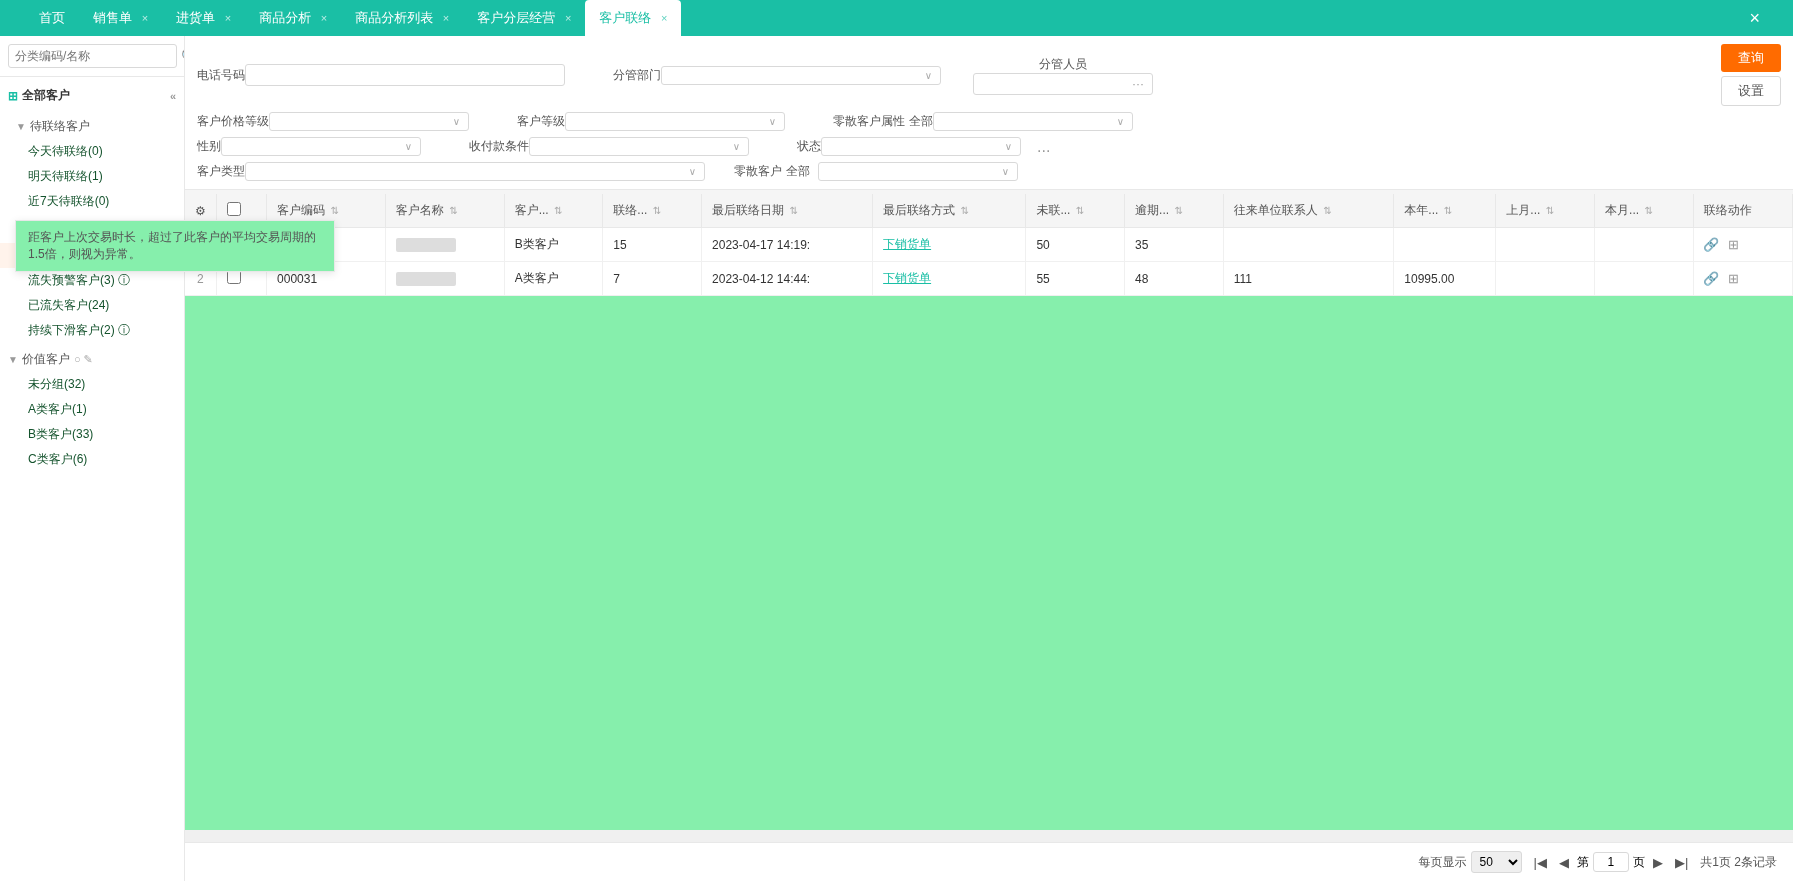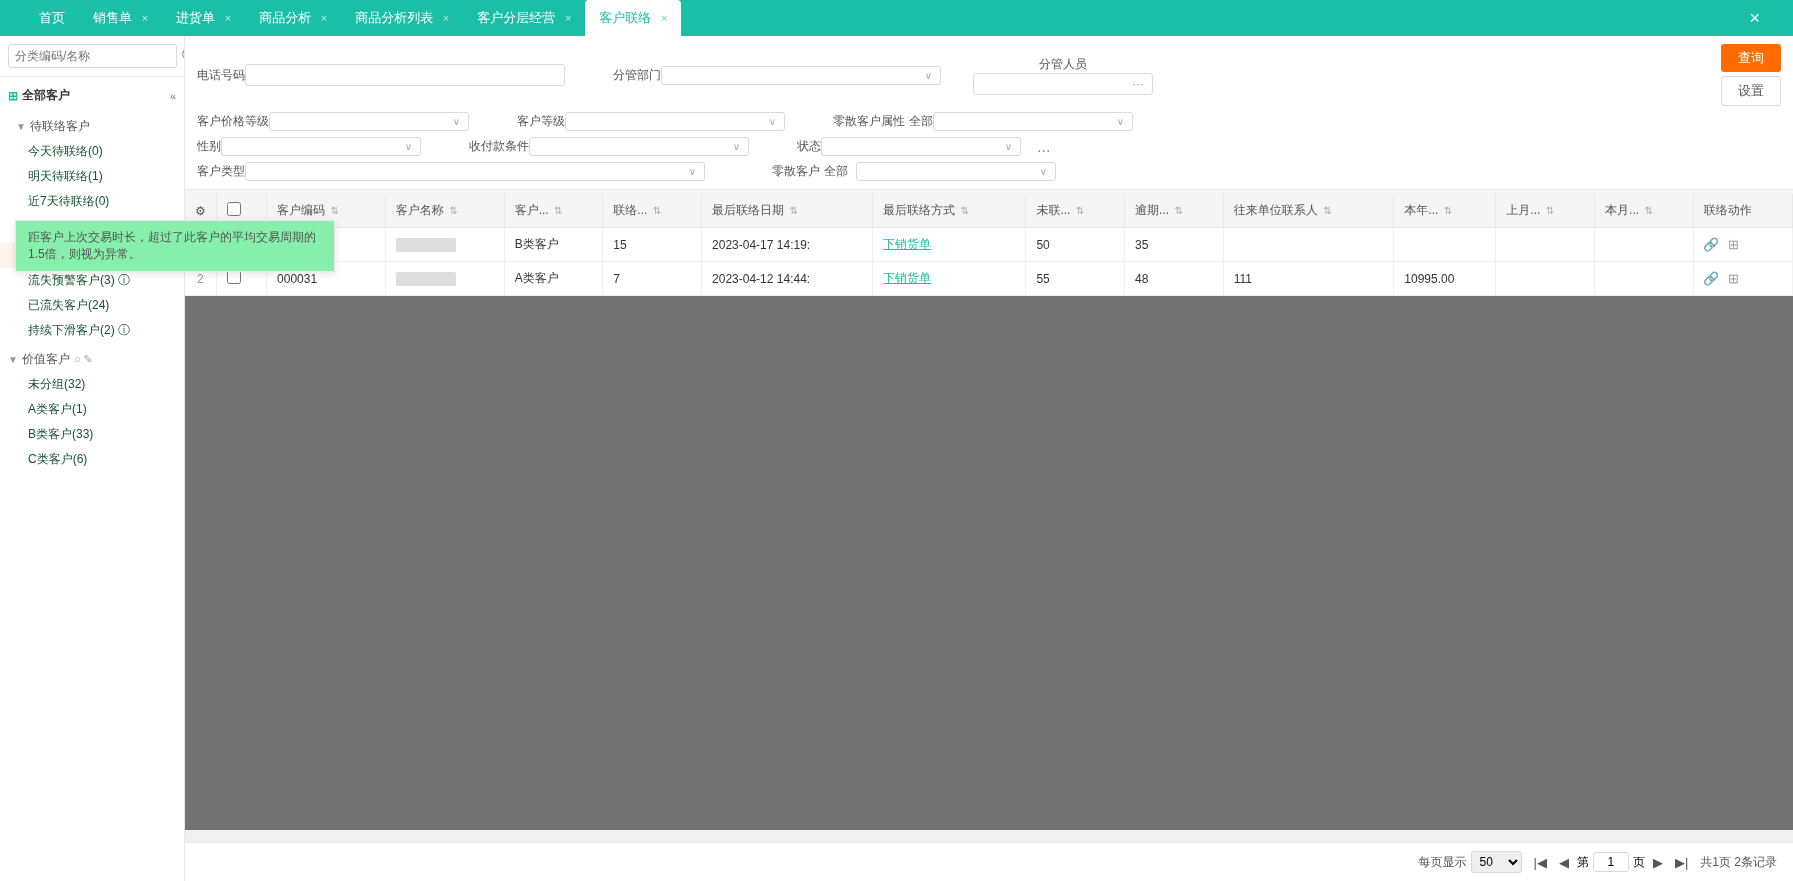--- a/index.html
+++ b/index.html
@@ -261,21 +261,21 @@
     }
     .long-select {
       min-width: 280px;
     }
     .medium-select { min-width: 160px; }
 
     
     .table-container {
       flex: 1;
       overflow: auto;
-      background: #737373;
+      background: #86efac;
       margin-top: 4px;
     }
     table {
       width: 100%;
       border-collapse: collapse;
       font-size: 12px;
     }
     thead tr {
       background: #f5f5f5;
       border-bottom: 1px solid #e8e8e8;
@@ -517,21 +517,21 @@
       </div>
 
       <div class="filter-row">
         <div class="filter-item">
           <span class="filter-label">客户类型</span>
           <div class="filter-select" style="min-width:460px;">
             <span></span>
             <span class="arrow">∨</span>
           </div>
         </div>
-        <div class="filter-item" style="margin-left:59px;">
+        <div class="filter-item" style="margin-left:21px;">
           <span class="filter-label">零散客户</span>
           <span class="filter-label" style="margin-left:4px;">全部</span>
           <div class="filter-select" style="min-width:200px; margin-left:8px;">
             <span></span>
             <span class="arrow">∨</span>
           </div>
         </div>
       </div>
     </div>
 

